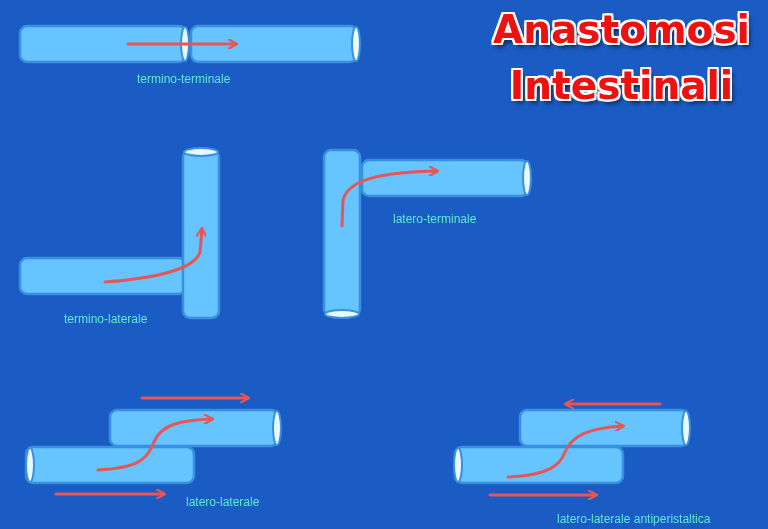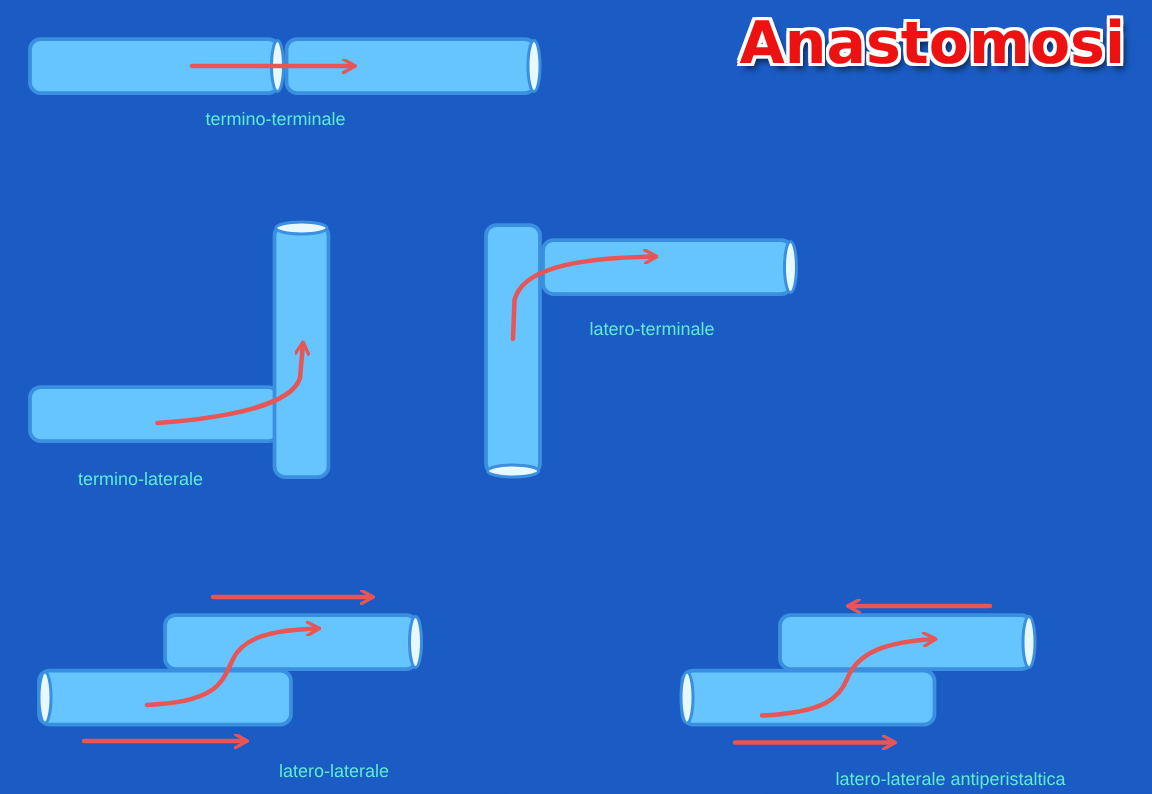--- a/index.html
+++ b/index.html
@@ -8,20 +8,21 @@
     text-shadow: -2px -2px 0 #fff, 2px -2px 0 #fff, -2px 2px 0 #fff, 2px 2px 0 #fff, 0 2px 0 #fff, 0 -2px 0 #fff, 2px 0 0 #fff, -2px 0 0 #fff, 3px 4px 4px rgba(0,0,0,0.6);}
   .title div{display:block;}
   .label{position:absolute;color:#5eead4;font-size:12px;white-space:nowrap;}
   svg{position:absolute;left:0;top:0;}
 </style>
 </head>
 <body>
 
 <div class="title">
   <div>Anastomosi</div>
+  <div>Intestinali</div>
 </div>
 
 <svg width="768" height="529" viewBox="0 0 768 529">
   <defs>
     <marker id="ah" markerWidth="10" markerHeight="10" refX="8" refY="5" orient="auto" markerUnits="userSpaceOnUse">
       <path d="M0,0 L9,5 L0,10" fill="none" stroke="#e85555" stroke-width="2.2"></path>
     </marker>
   </defs>
   <style>
     .tube{fill:#66c4ff;stroke:#3a8fe0;stroke-width:2.5;}
@@ -67,16 +68,16 @@
     <rect class="tube" x="520" y="410" width="168" height="36" rx="7"></rect>
     <ellipse class="open" cx="686" cy="428" rx="4" ry="17"></ellipse>
     <rect class="tube" x="455" y="447" width="168" height="36" rx="7"></rect>
     <ellipse class="open" cx="458" cy="465" rx="4" ry="17"></ellipse>
     <path class="arr" d="M508,477 C550,475 560,465 565,452 C572,435 590,428 623,426"></path>
     <path class="arr" d="M490,495 L596,495"></path>
   </g>
 </svg>
 
 <div class="label" style="left:137px;top:72px;">termino-terminale</div>
-<div class="label" style="left:52px;top:312px;">termino-laterale</div>
+<div class="label" style="left:64px;top:312px;">termino-laterale</div>
 <div class="label" style="left:393px;top:212px;">latero-terminale</div>
-<div class="label" style="left:186px;top:507px;">latero-laterale</div>
+<div class="label" style="left:186px;top:495px;">latero-laterale</div>
 <div class="label" style="left:557px;top:512px;">latero-laterale antiperistaltica</div>
 
 </body></html>

